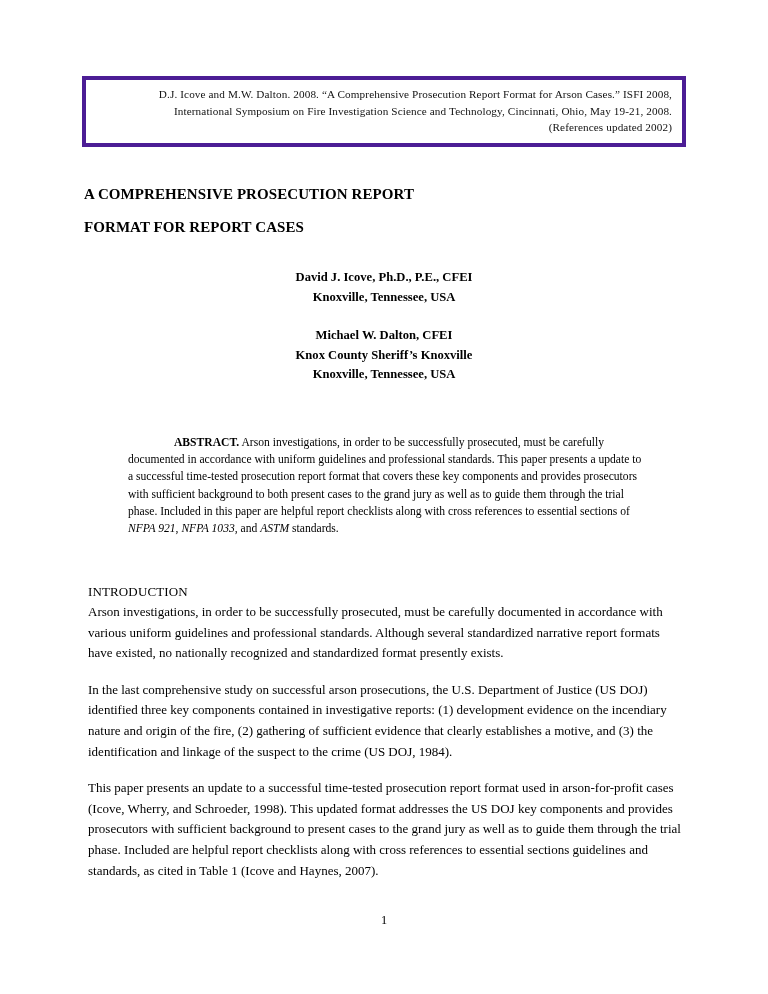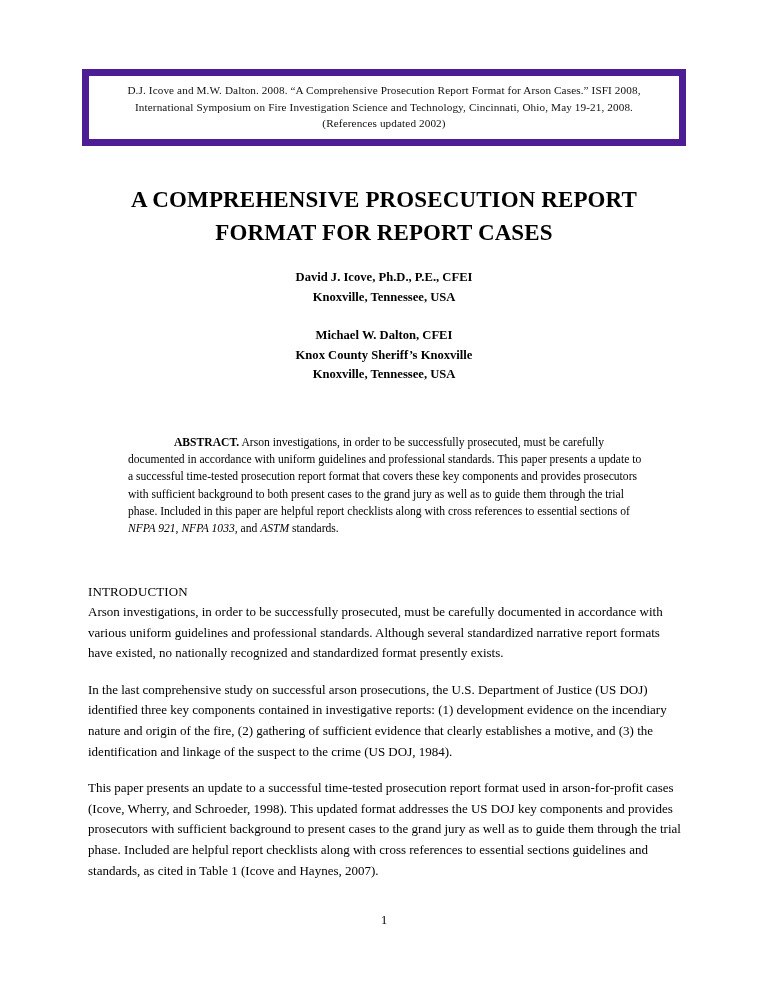--- a/index.html
+++ b/index.html
@@ -21,43 +21,43 @@
     position: relative;
     width: 768px;
     height: 994px;
     box-sizing: border-box;
   }
 
   
   .citation-box {
     position: absolute;
     left: 82px;
-    top: 69px;
+    top: 76px;
     width: 604px;
     box-sizing: border-box;
-    border: 7px solid #4c1d95;
+    border: 4px solid #4c1d95;
     padding: 6px 10px 7px 10px;
-    text-align: center;
+    text-align: right;
   }
   .citation-line {
     font-size: 11.2px;
     line-height: 16.5px;
     letter-spacing: 0.01em;
     color: #111111;
   }
 
   
   .doc-title {
     position: absolute;
     left: 84px;
     top: 168px;
     width: 600px;
-    text-align: center;
+    text-align: left;
     font-weight: bold;
-    font-size: 23px;
+    font-size: 15px;
     line-height: 33px;
     letter-spacing: 0.005em;
   }
   .doc-title .tline { display: block; }
 
   
   .authors {
     position: absolute;
     left: 84px;
     top: 268px;

